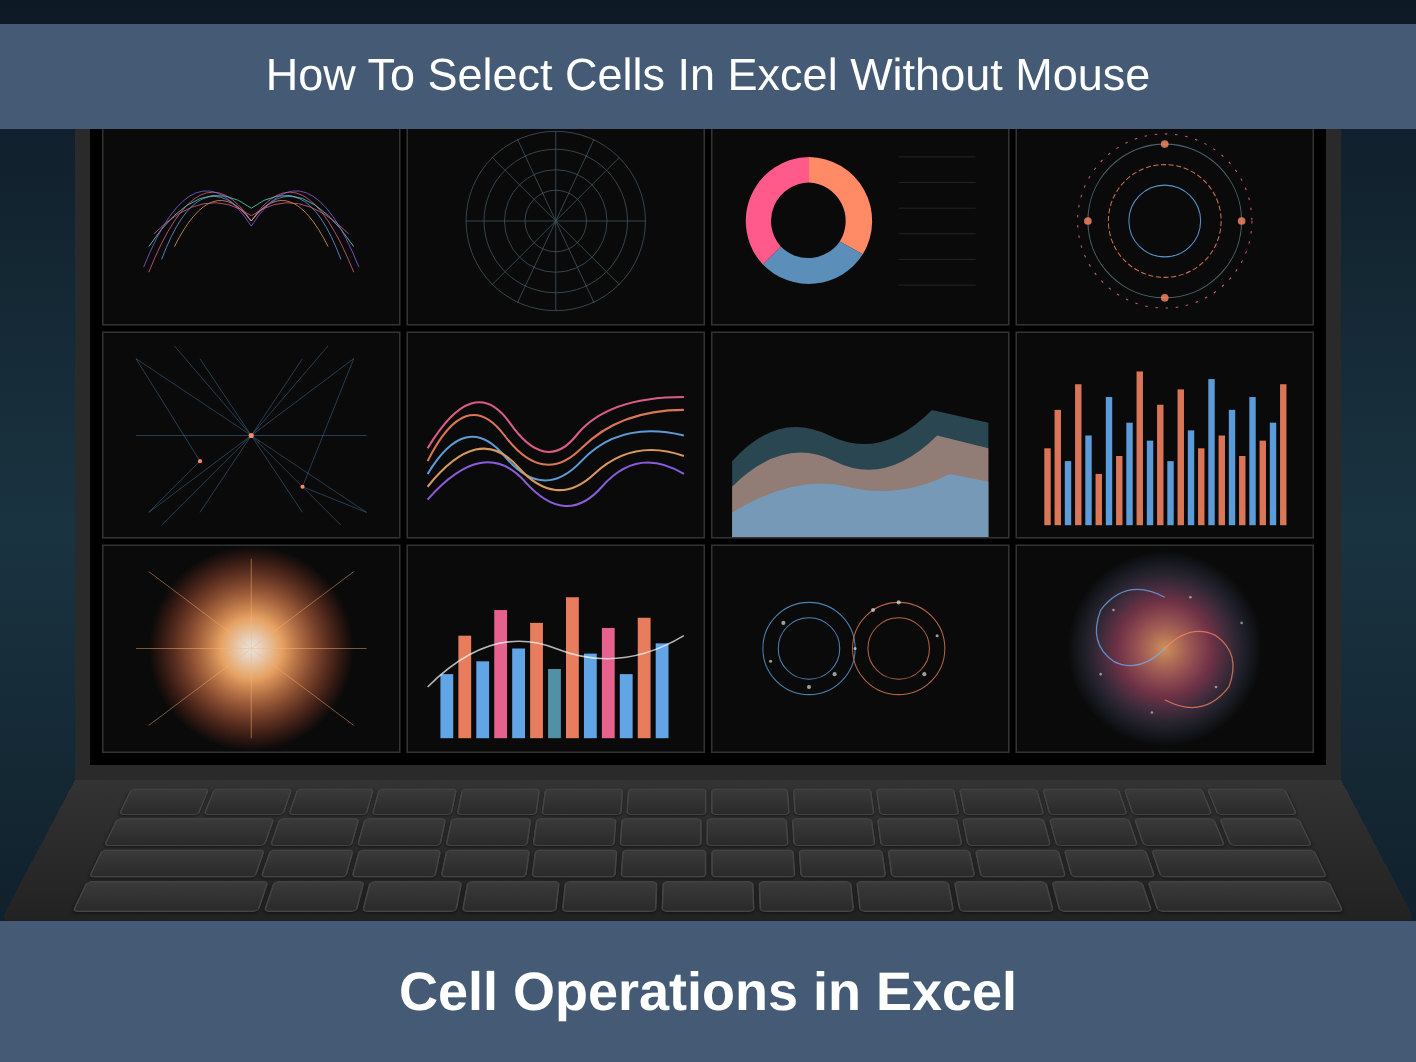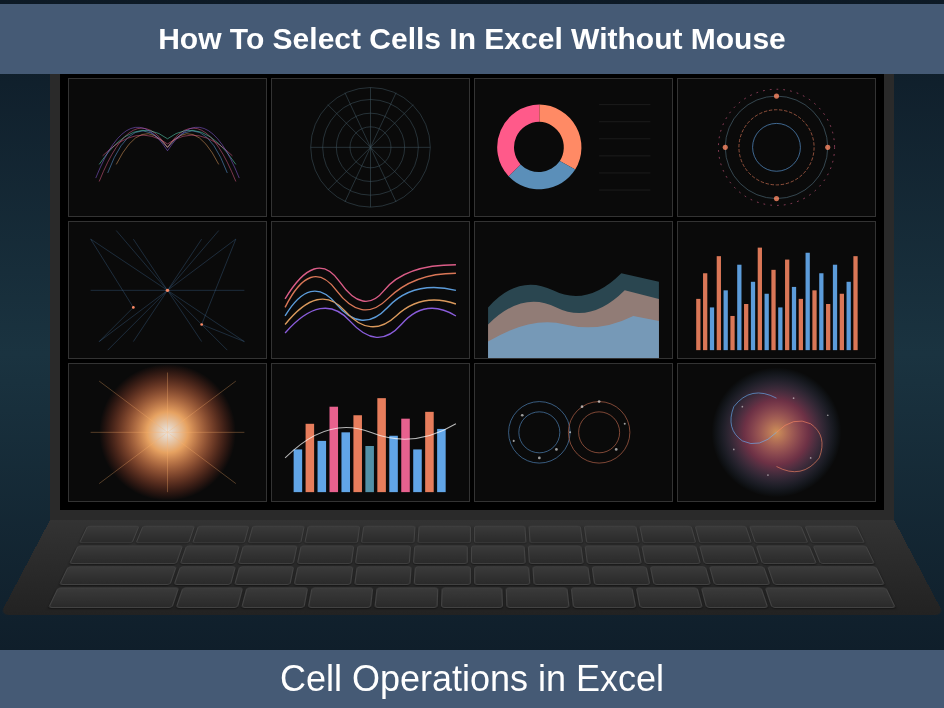--- a/index.html
+++ b/index.html
@@ -1,19 +1,19 @@
 <!DOCTYPE html>
 <html><head>
 <meta charset="utf-8">
 <style>
 *{margin:0;padding:0;box-sizing:border-box}
 body{width:944px;height:708px;background:linear-gradient(180deg,#0d1a26 0%,#1a3340 50%,#0d1a26 100%);font-family:'Segoe UI',Arial,sans-serif;overflow:hidden;position:relative}
 .banner{background:#455a75;color:#fff;text-align:center;position:absolute;left:0;right:0;z-index:10}
-.banner.top{top:4px;font-size:30px;font-weight:700;padding:18px 0}
-.banner.bottom{bottom:0;font-size:36px;font-weight:400;padding:8px 0}
+.banner.top{top:16px;font-size:30px;font-weight:400;padding:18px 0}
+.banner.bottom{bottom:0;font-size:36px;font-weight:700;padding:26px 0}
 .laptop{position:absolute;top:60px;left:50px;right:50px;bottom:70px}
 .screen{background:#000;border:10px solid #2a2a2a;border-radius:12px 12px 0 0;height:460px;padding:8px;display:grid;grid-template-columns:repeat(4,1fr);grid-template-rows:repeat(3,1fr);gap:4px;box-shadow:inset 0 0 20px rgba(0,0,0,0.8)}
 .panel{background:#0a0a0a;border:1px solid #333;position:relative;overflow:hidden}
 .panel svg{width:100%;height:100%;display:block}
 .hinge{background:linear-gradient(180deg,#1a1a1a,#2a2a2a);height:18px;border-radius:0 0 4px 4px;display:flex;align-items:center;justify-content:center;color:#666;font-size:9px;letter-spacing:2px}
 .keyboard{background:linear-gradient(180deg,#333,#222);height:120px;padding:8px 40px;border-radius:0 0 8px 8px;display:grid;grid-template-rows:repeat(4,1fr);gap:3px;transform:perspective(800px) rotateX(45deg);transform-origin:top}
 .krow{display:flex;gap:3px;justify-content:center}
 .key{background:linear-gradient(180deg,#3a3a3a,#2a2a2a);border:1px solid #444;border-radius:3px;flex:1;min-width:30px;box-shadow:0 1px 2px rgba(0,0,0,0.5)}
 .key.wide{flex:2}
 </style>

